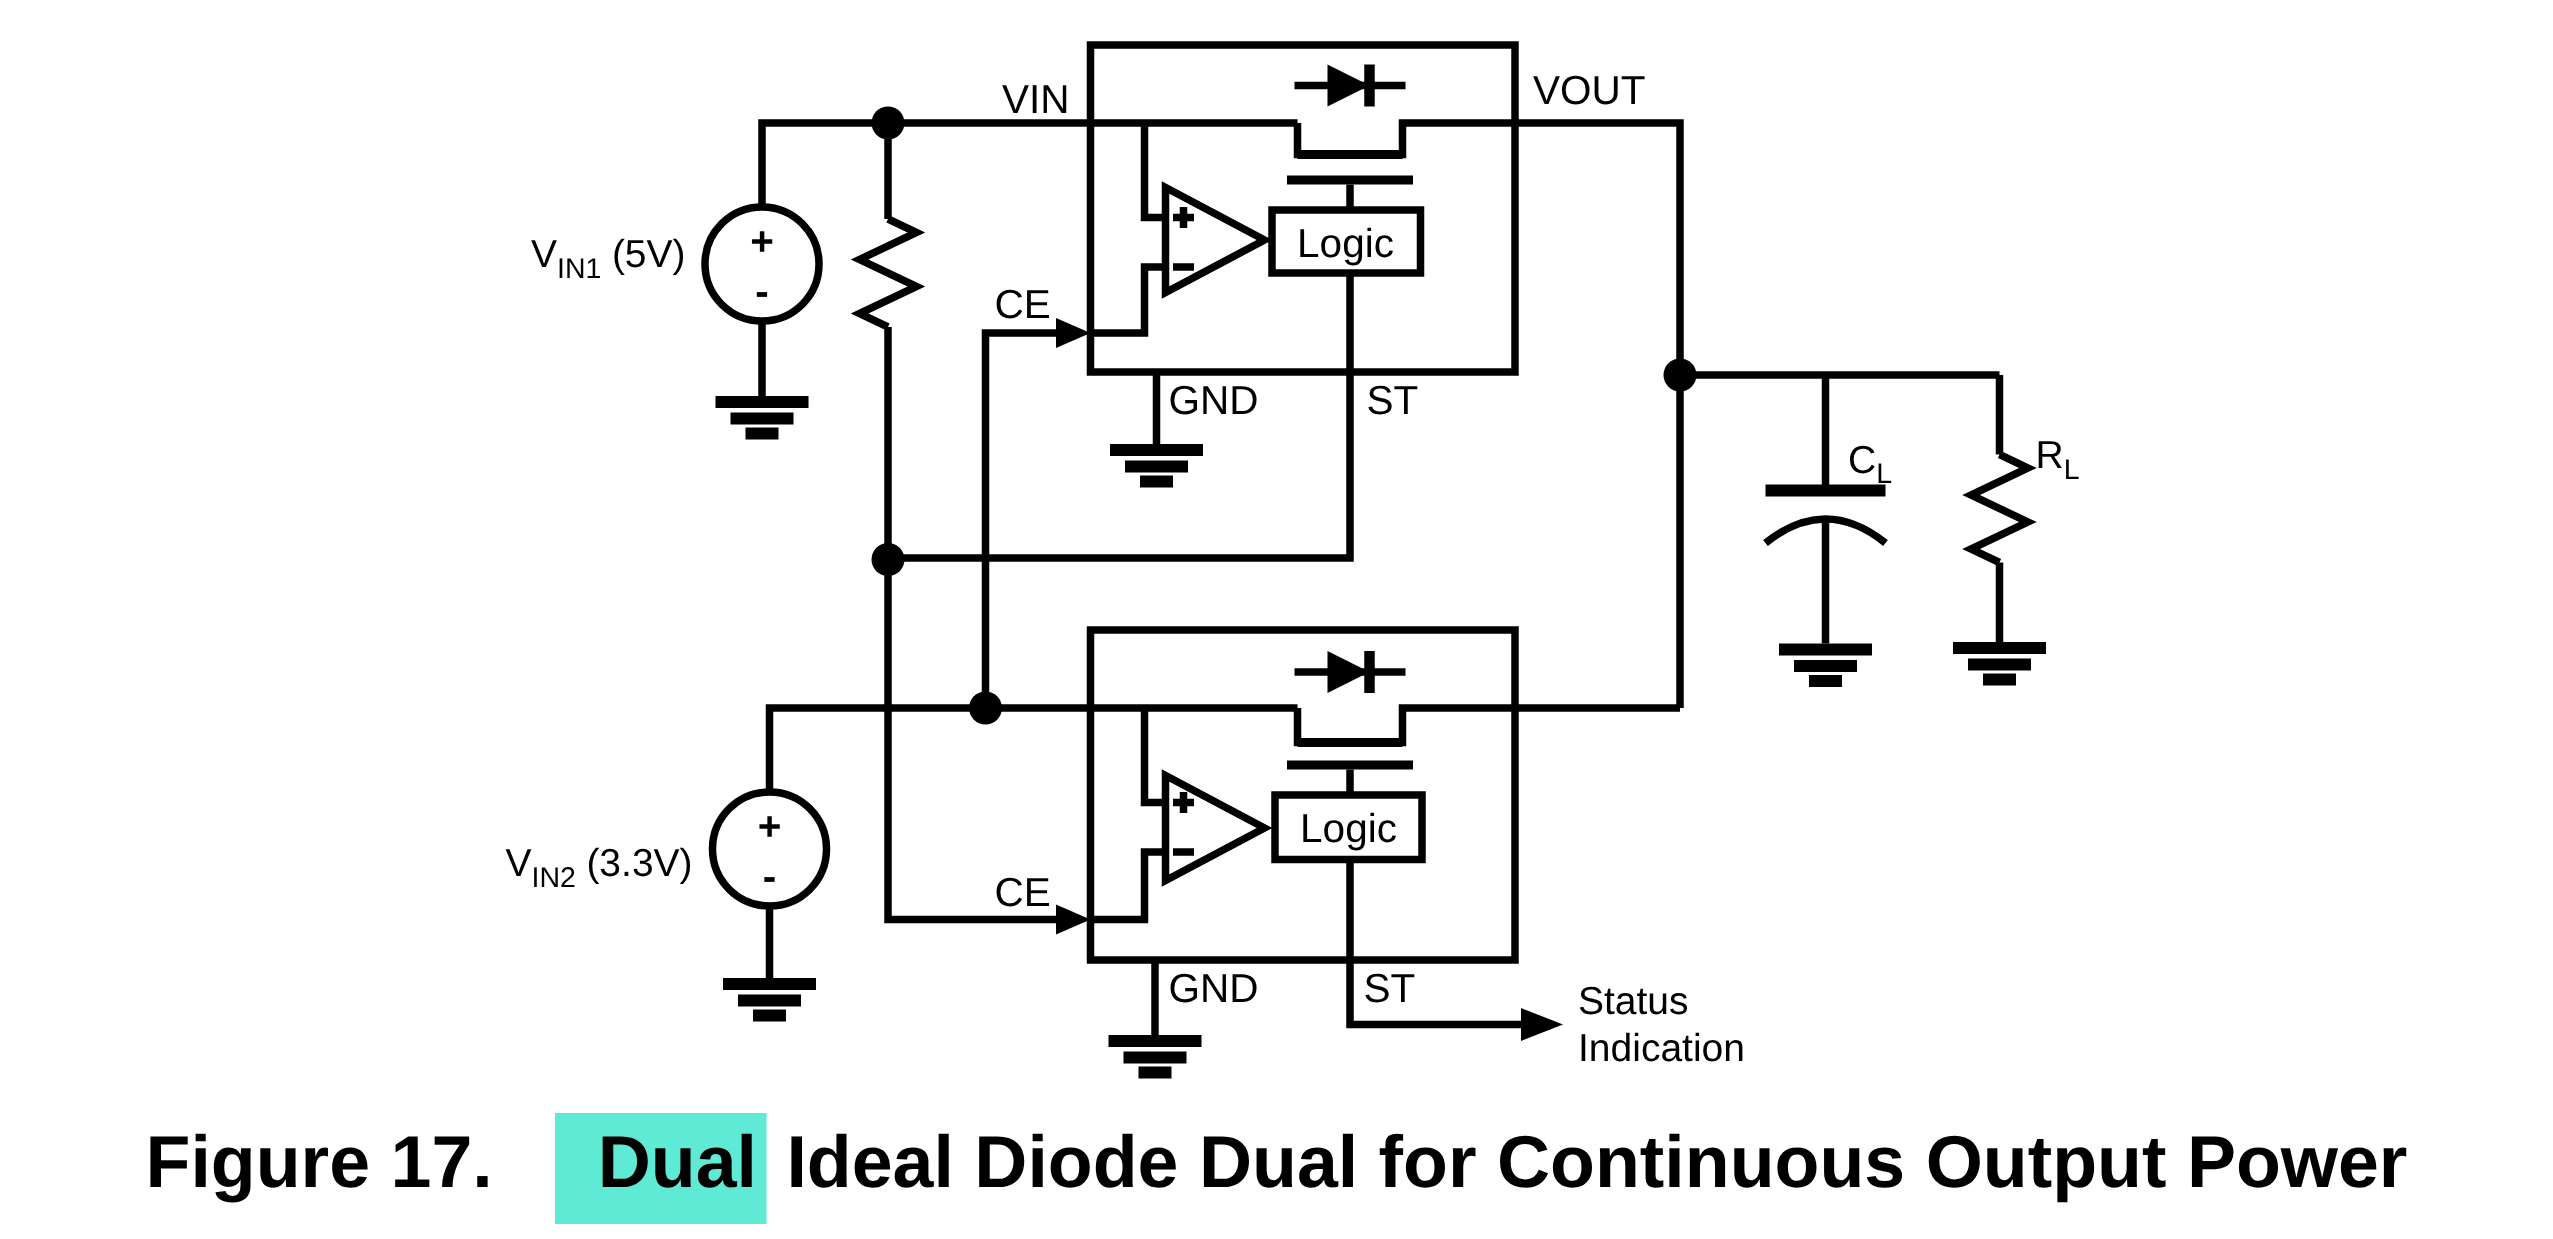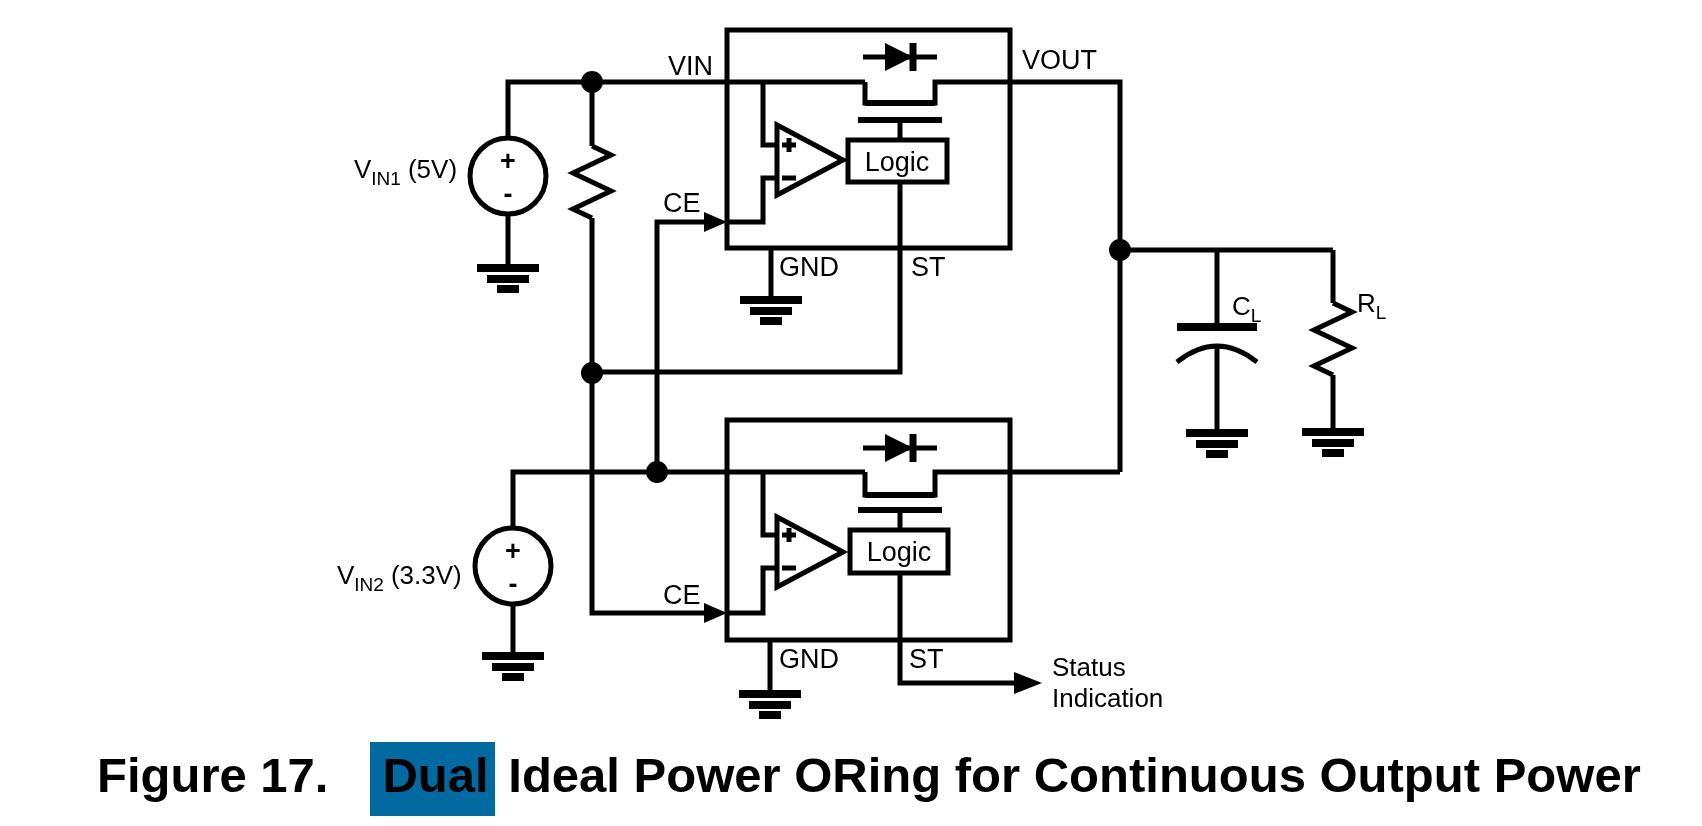--- a/index.html
+++ b/index.html
@@ -7,21 +7,21 @@
          font-family:"Liberation Sans","DejaVu Sans",sans-serif;}
   svg{position:absolute;left:0;top:0;}
   svg text{font-family:"Liberation Sans","DejaVu Sans",sans-serif;fill:#000;}
   .lbl{font-size:27px;}
   .lbl-sm{font-size:26px;}
   .sub{font-size:19px;}
   .src-sign{font-size:27px;font-weight:bold;}
   .caption{position:absolute;left:97px;top:746px;font-size:49px;font-weight:bold;color:#000;
            white-space:nowrap;line-height:1.2;}
   .cap-prefix{margin-right:42px;}
-  .cap-highlight{background:#0369a1;padding:6px 6px 14px 12px;}
+  .cap-highlight{background:#5eead4;padding:6px 6px 14px 28px;}
 </style>
 </head>
 <body>
 
 <div class="stage">
 
 <svg width="1702" height="740" viewBox="0 0 1702 740">
   <defs>
     <g id="gnd" stroke="#000" stroke-width="8">
       <line x1="-31" y1="4" x2="31" y2="4"></line>
@@ -152,15 +152,15 @@
   <text x="354" y="178" class="lbl-sm"><tspan>V</tspan><tspan class="sub" dy="7">IN1</tspan><tspan dy="-7" dx="7">(5V)</tspan></text>
   <text x="337" y="584" class="lbl-sm"><tspan>V</tspan><tspan class="sub" dy="7">IN2</tspan><tspan dy="-7" dx="7">(3.3V)</tspan></text>
 
   <text x="1232" y="315" class="lbl-sm"><tspan>C</tspan><tspan class="sub" dy="7">L</tspan></text>
   <text x="1357" y="312" class="lbl-sm"><tspan>R</tspan><tspan class="sub" dy="7">L</tspan></text>
 
   <text x="1052" y="676" class="lbl-sm">Status</text>
   <text x="1052" y="707" class="lbl-sm">Indication</text>
 </svg>
 
-<div class="caption"><span class="cap-prefix">Figure 17.</span><span class="cap-highlight">Dual</span><span> Ideal Power ORing for Continuous Output Power</span></div>
+<div class="caption"><span class="cap-prefix">Figure 17.</span><span class="cap-highlight">Dual</span><span> Ideal Diode Dual for Continuous Output Power</span></div>
 
 </div>
 
 </body></html>

